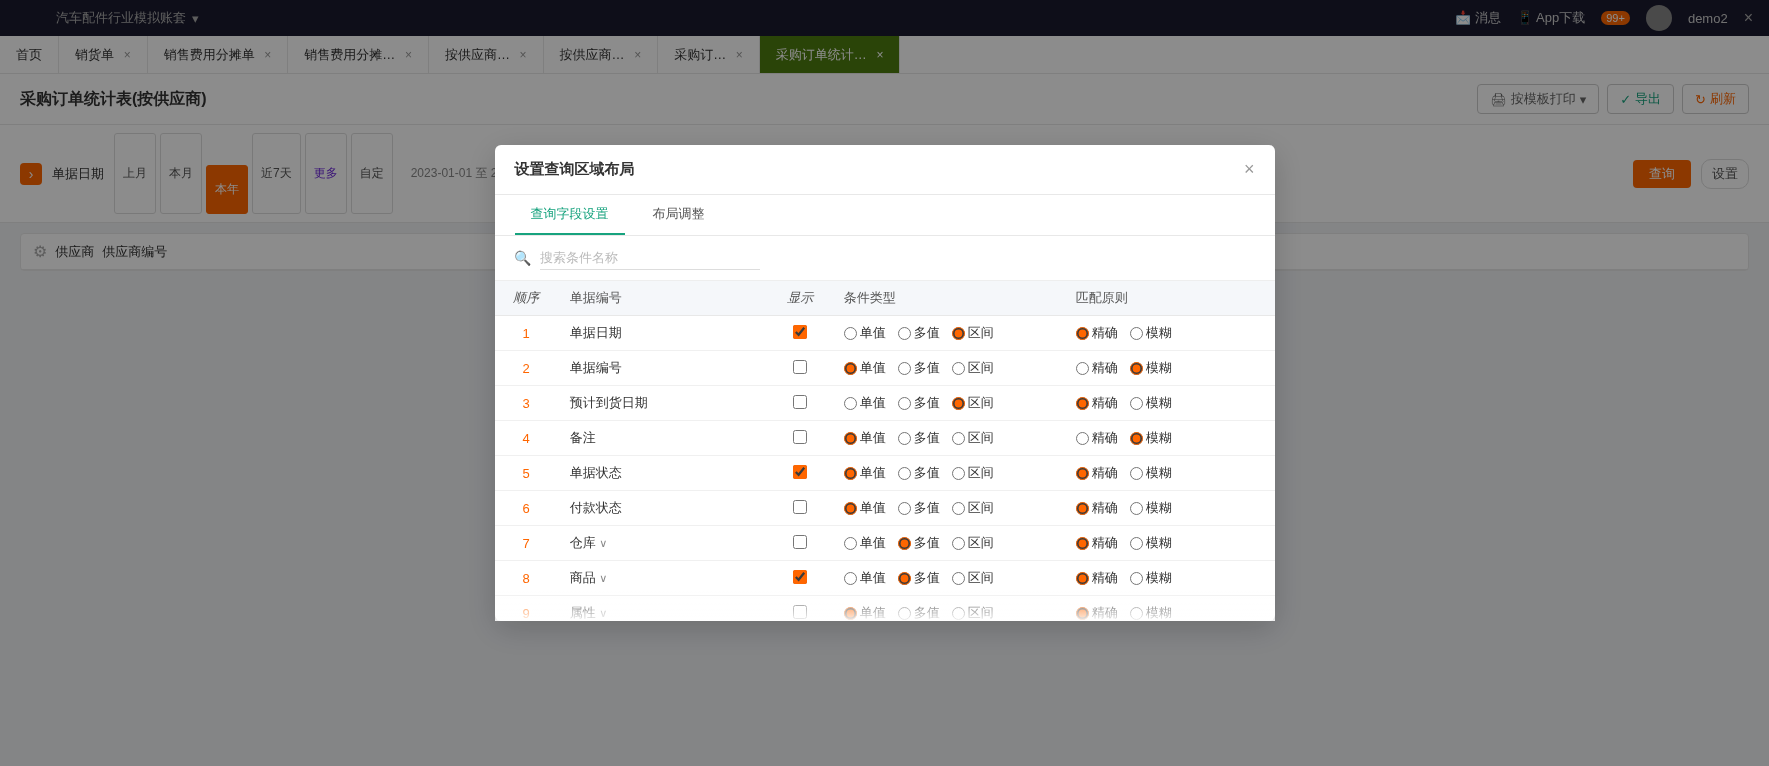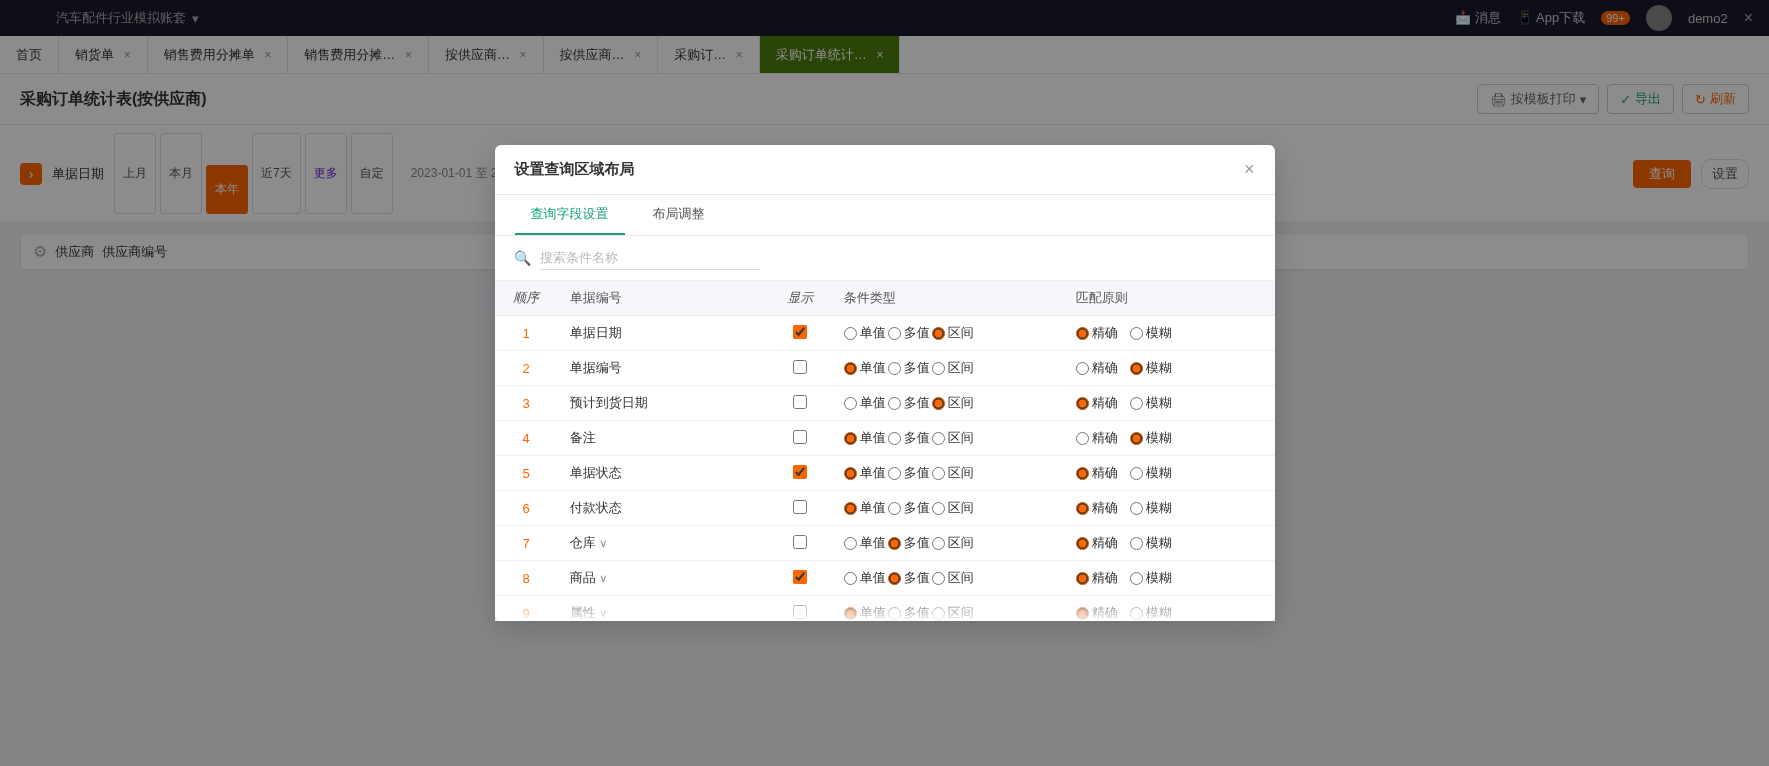--- a/index.html
+++ b/index.html
@@ -151,21 +151,21 @@
       position: sticky;
       top: 0;
     }
     .modal-table thead th.center { text-align: center; font-style: italic; }
     .modal-table tbody tr { border-bottom: 1px solid #f0f0f0; }
     .modal-table tbody td { padding: 8px 12px; font-size: 13px; vertical-align: middle; }
     .modal-table tbody td.center { text-align: center; }
     .modal-table tbody td.order-num { color: #f60; text-align: center; font-weight: 500; }
 
     
-    .radio-group { display: flex; gap: 2px; align-items: center; }
+    .radio-group { display: flex; gap: 12px; align-items: center; }
     .radio-item { display: flex; align-items: center; gap: 3px; font-size: 13px; cursor: pointer; }
     .radio-item input[type=radio] { accent-color: #f60; cursor: pointer; }
 
     
     input[type=checkbox] { accent-color: #f60; cursor: pointer; width: 14px; height: 14px; }
 
     
     .match-group { display: flex; gap: 12px; align-items: center; }
     .match-item { display: flex; align-items: center; gap: 3px; font-size: 13px; cursor: pointer; }
     .match-item input[type=radio] { accent-color: #f60; }

